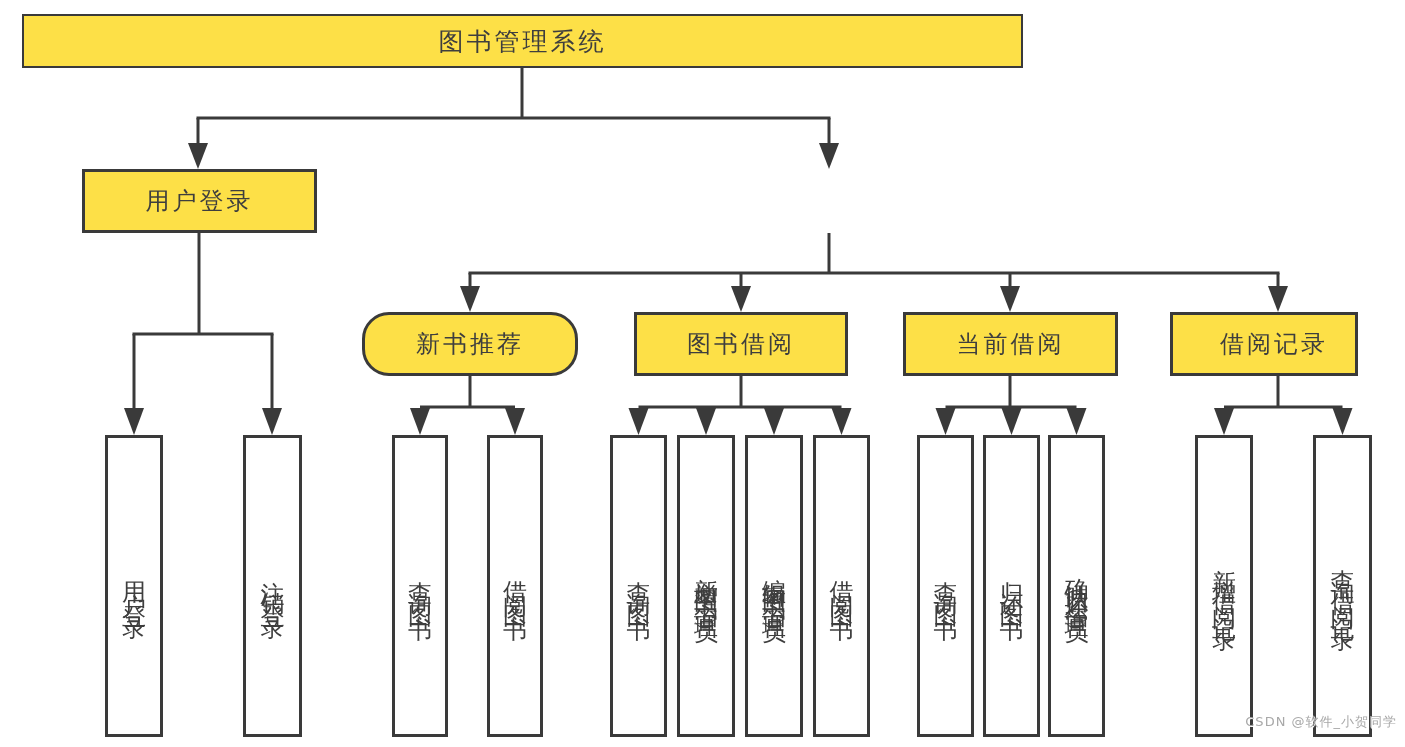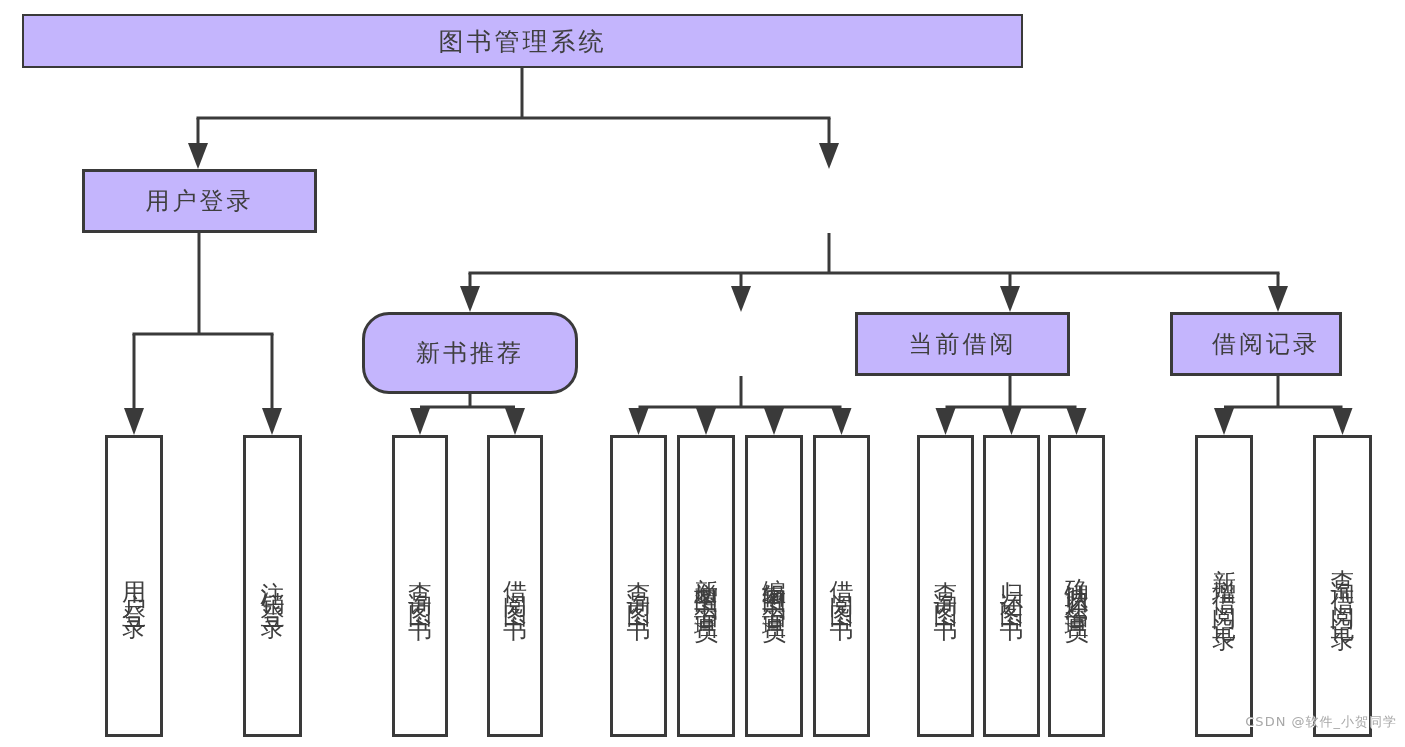--- a/index.html
+++ b/index.html
@@ -3,21 +3,21 @@
 <meta charset="utf-8">
 <style>
   html,body { margin:0; padding:0; background:#ffffff; }
   .stage {
     position:relative; width:1405px; height:747px; background:#ffffff;
     font-family:"DejaVu Sans","Liberation Sans",sans-serif;
     overflow:hidden;
   }
   svg.wires { position:absolute; left:0; top:0; width:1405px; height:747px; }
   .node {
-    position:absolute; box-sizing:border-box; background:#c4b5fd;
+    position:absolute; box-sizing:border-box; background:#fde047;
     border:3px solid #3a3a3a; display:flex; align-items:center; justify-content:center;
     font-size:24px; letter-spacing:3px; color:#3e3e3e; white-space:nowrap;
   }
   .node.root { border-width:2px; font-size:25px; }
   .leaf {
     position:absolute; box-sizing:border-box; background:#ffffff;
     border:3px solid #3a3a3a; top:435px; height:302px;
     display:flex; align-items:center; justify-content:center;
     writing-mode:vertical-rl; text-orientation:mixed;
     font-size:24px; letter-spacing:12px; color:#3e3e3e;
@@ -87,27 +87,30 @@
   </svg>
 
   <div class="node root" style="left:22px; top:14px; width:1001px; height:54px;">
     <span>图书管理系统</span>
   </div>
 
   <div class="node" style="left:82px; top:169px; width:235px; height:64px;">
     <span>用户登录</span>
   </div>
 
-  <div class="node" style="left:362px; top:312px; width:216px; height:82px;border-radius:27px;">
+  <div class="node" style="left:362px; top:312px; width:216px; height:64px;border-radius:27px;">
     <span>新书推荐</span>
   </div>
-  <div class="node" style="left:855px; top:312px; width:215px; height:64px;">
+  <div class="node" style="left:634px; top:312px; width:214px; height:64px;">
+    <span>图书借阅</span>
+  </div>
+  <div class="node" style="left:903px; top:312px; width:215px; height:64px;">
     <span>当前借阅</span>
   </div>
-  <div class="node" style="left:1170px; top:312px; width:172px; height:64px;padding-left:20px;">
+  <div class="node" style="left:1170px; top:312px; width:188px; height:64px;padding-left:20px;">
     <span>借阅记录</span>
   </div>
 
   <div class="leaf" style="left:105px; width:58px;">
     <span>用户登录</span>
   </div>
   <div class="leaf" style="left:243px; width:59px;">
     <span>注销登录</span>
   </div>
 

